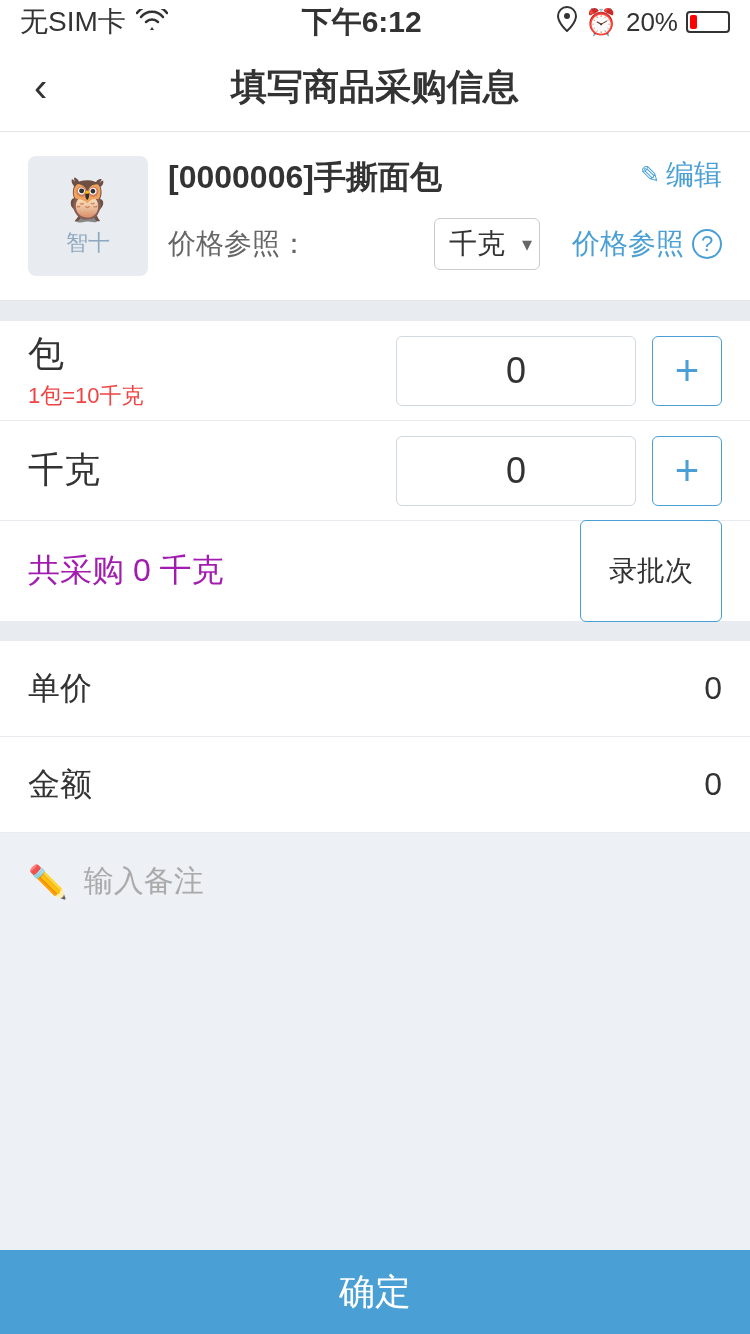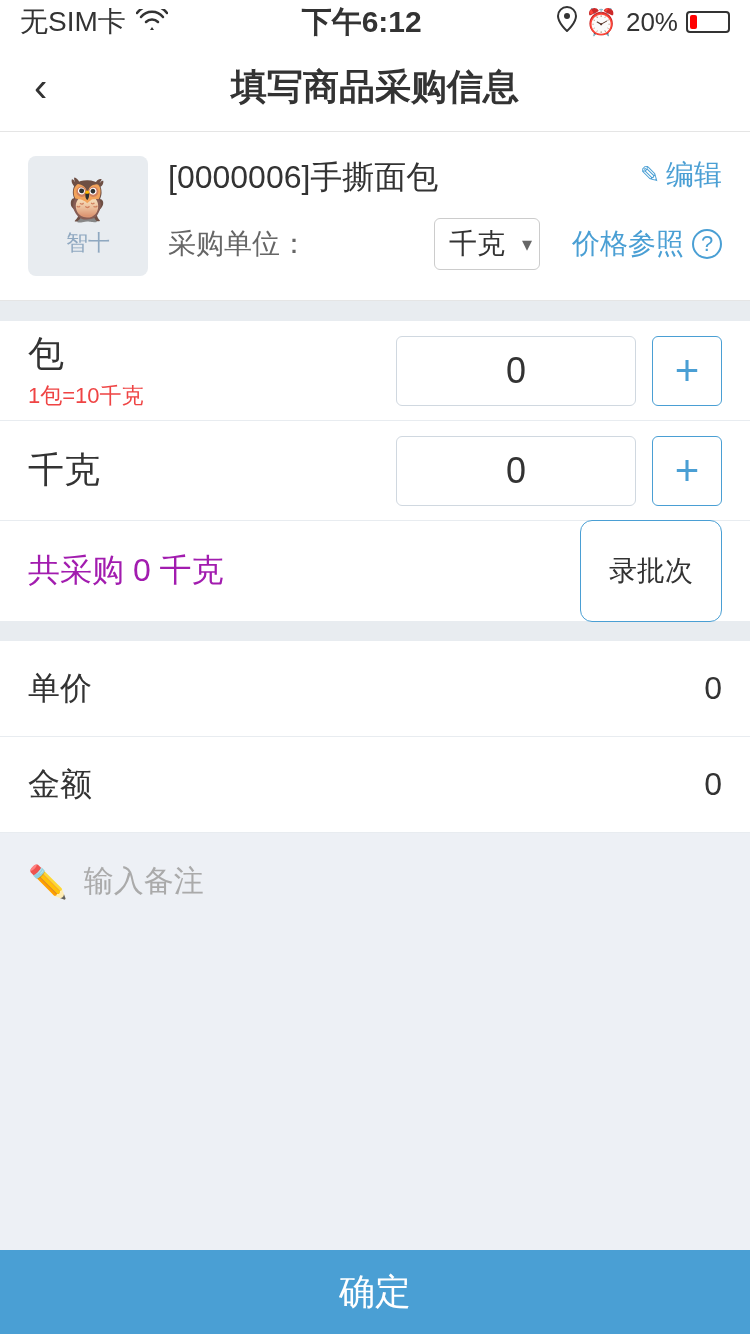--- a/index.html
+++ b/index.html
@@ -110,21 +110,21 @@
     .product-info {
       flex: 1;
     }
     .product-top-row {
       display: flex;
       justify-content: space-between;
       align-items: flex-start;
     }
     .product-name {
       font-size: 32px;
-      font-weight: 400;
+      font-weight: 700;
       color: #333;
       flex: 1;
     }
     .edit-link {
       color: #4a9fd4;
       font-size: 28px;
       display: flex;
       align-items: center;
       gap: 6px;
       white-space: nowrap;
@@ -256,21 +256,21 @@
       height: 100px;
       background: #fff;
       border-bottom: none;
     }
     .total-label {
       font-size: 32px;
       color: #a21caf;
     }
     .batch-btn {
       border: 1px solid #4a9fd4;
-      border-radius: 12px;
+      border-radius: 6px;
       padding: 31px 28px;
       font-size: 28px;
       color: #333;
       background: #fff;
       cursor: pointer;
     }
 
     
     .price-section {
       background: #fff;
@@ -388,21 +388,21 @@
     </div>
     <div class="product-info">
       <div class="product-top-row">
         <span class="product-name">[0000006]手撕面包</span>
         <span class="edit-link">
           <span class="edit-icon-small">✎</span>
           <span>编辑</span>
         </span>
       </div>
       <div class="unit-row">
-        <span class="unit-label">采购单位：</span>
+        <span class="unit-label">价格参照：</span>
         <div style="display:flex; align-items:center; gap: 32px;">
           <div class="unit-select-wrapper">
             <span class="unit-select-inner">千克</span>
           </div>
           <span class="price-ref">
             <span>价格参照</span>
             <span class="help-circle">?</span>
           </span>
         </div>
       </div>

